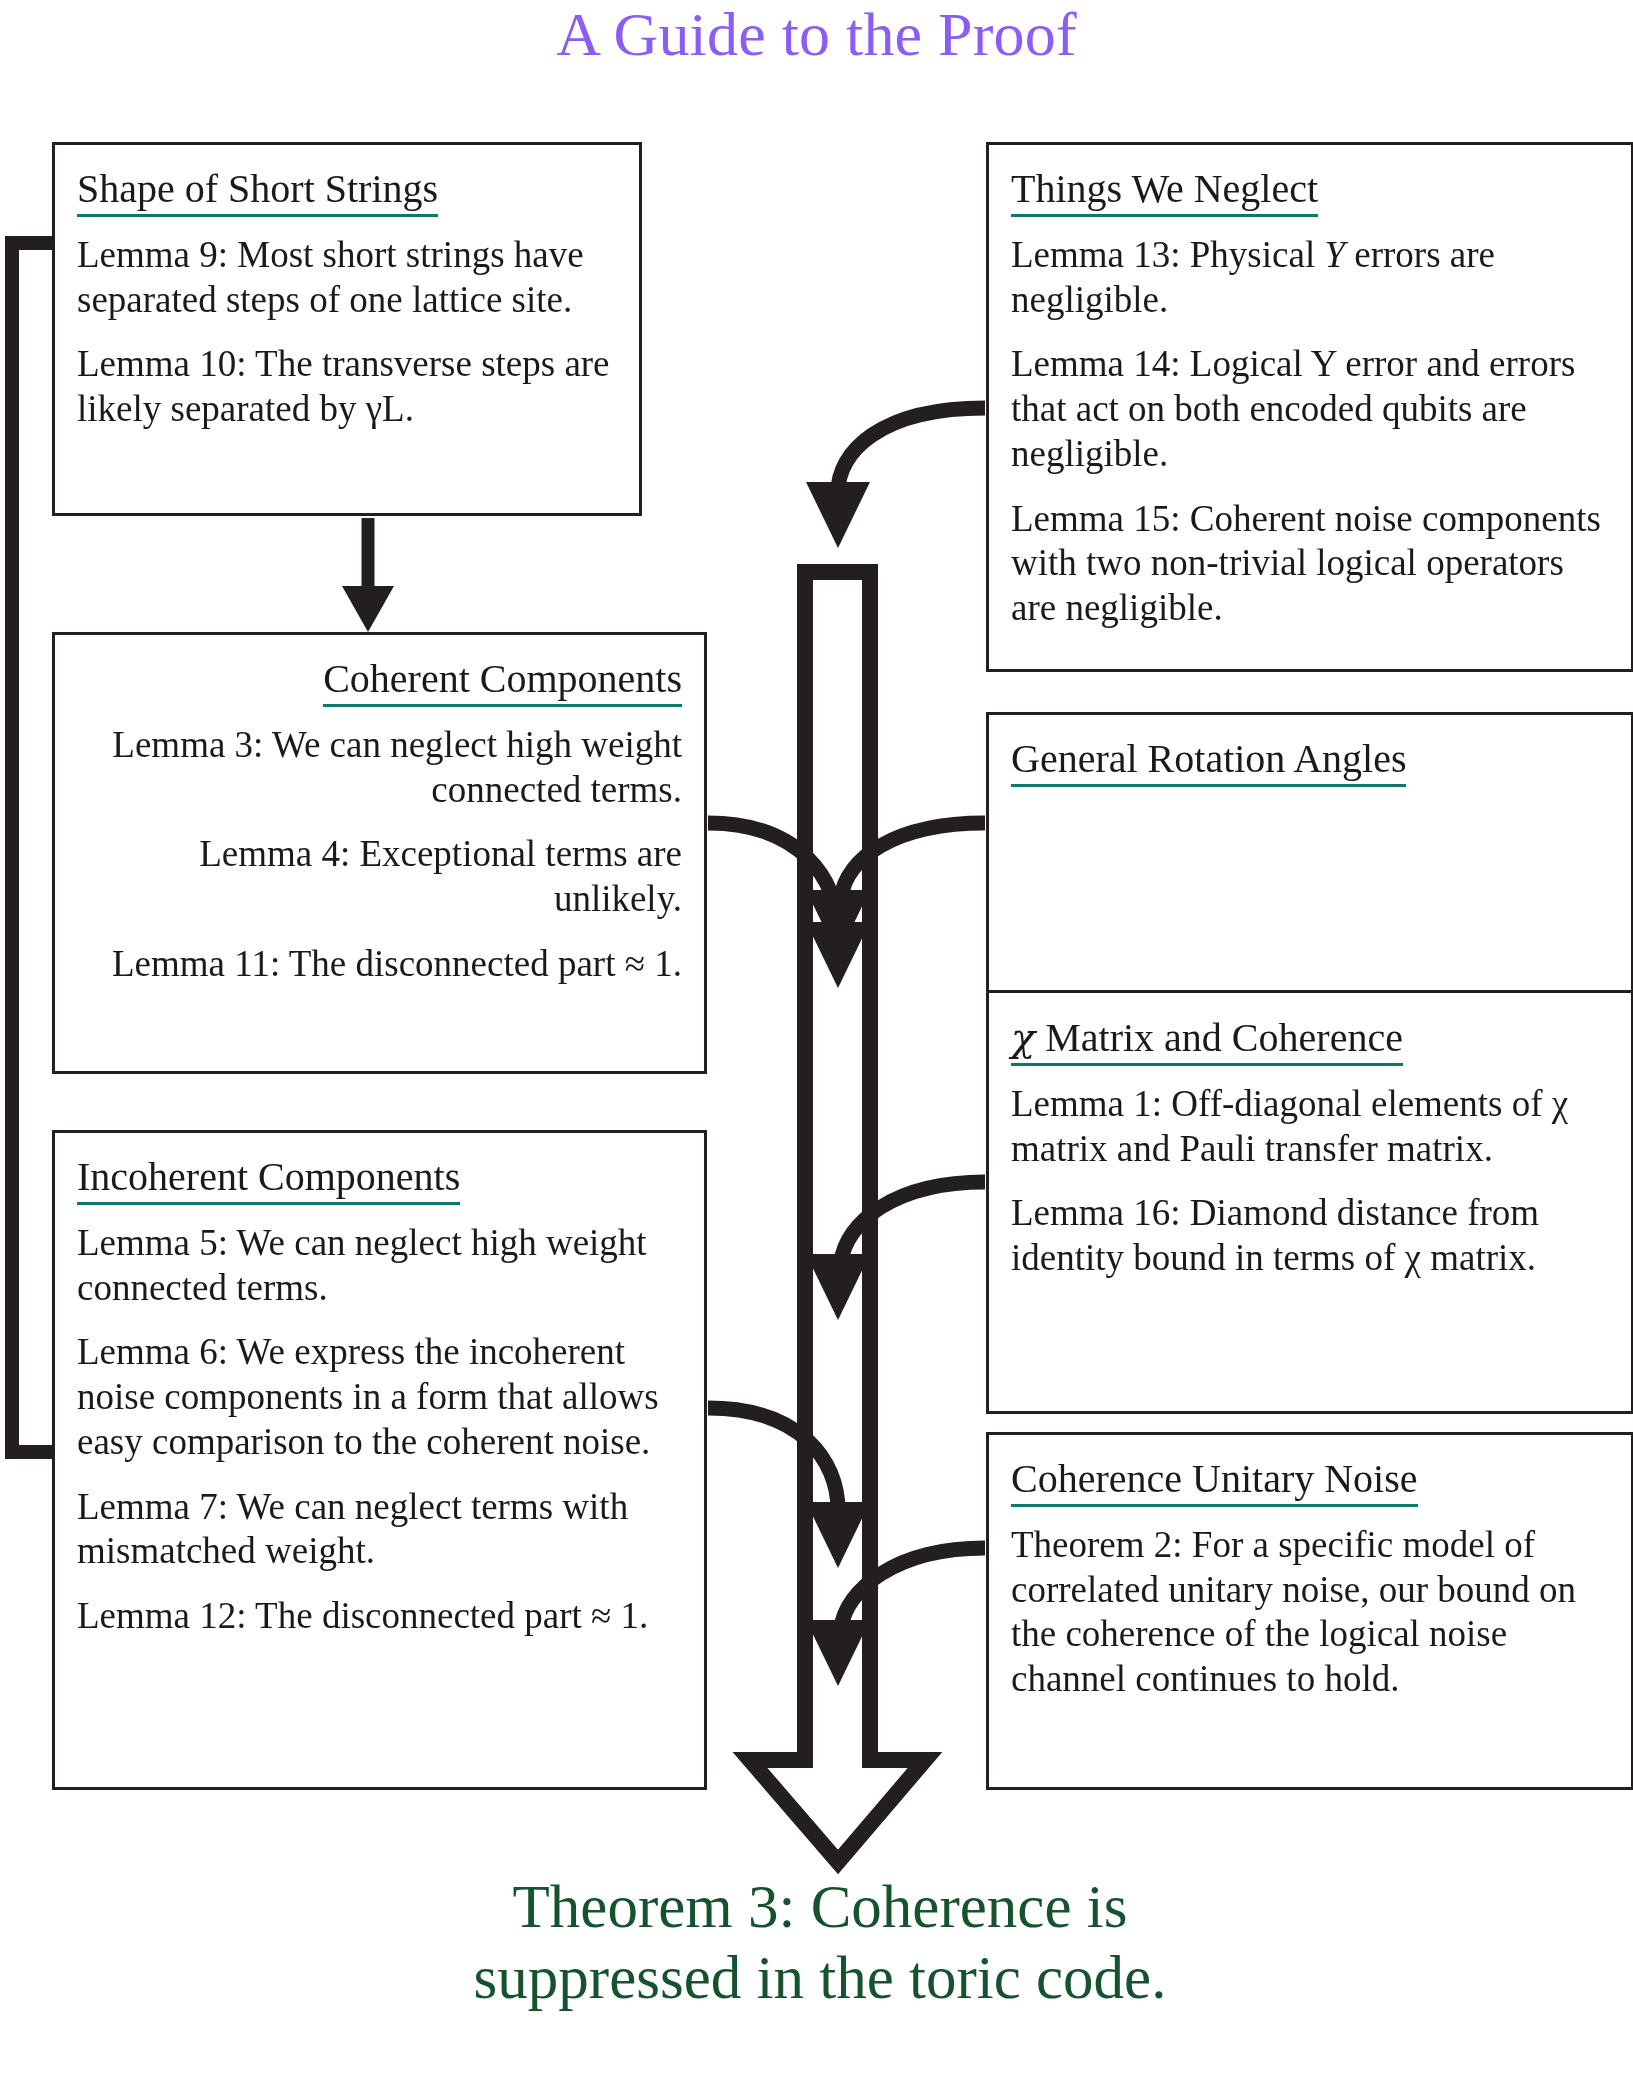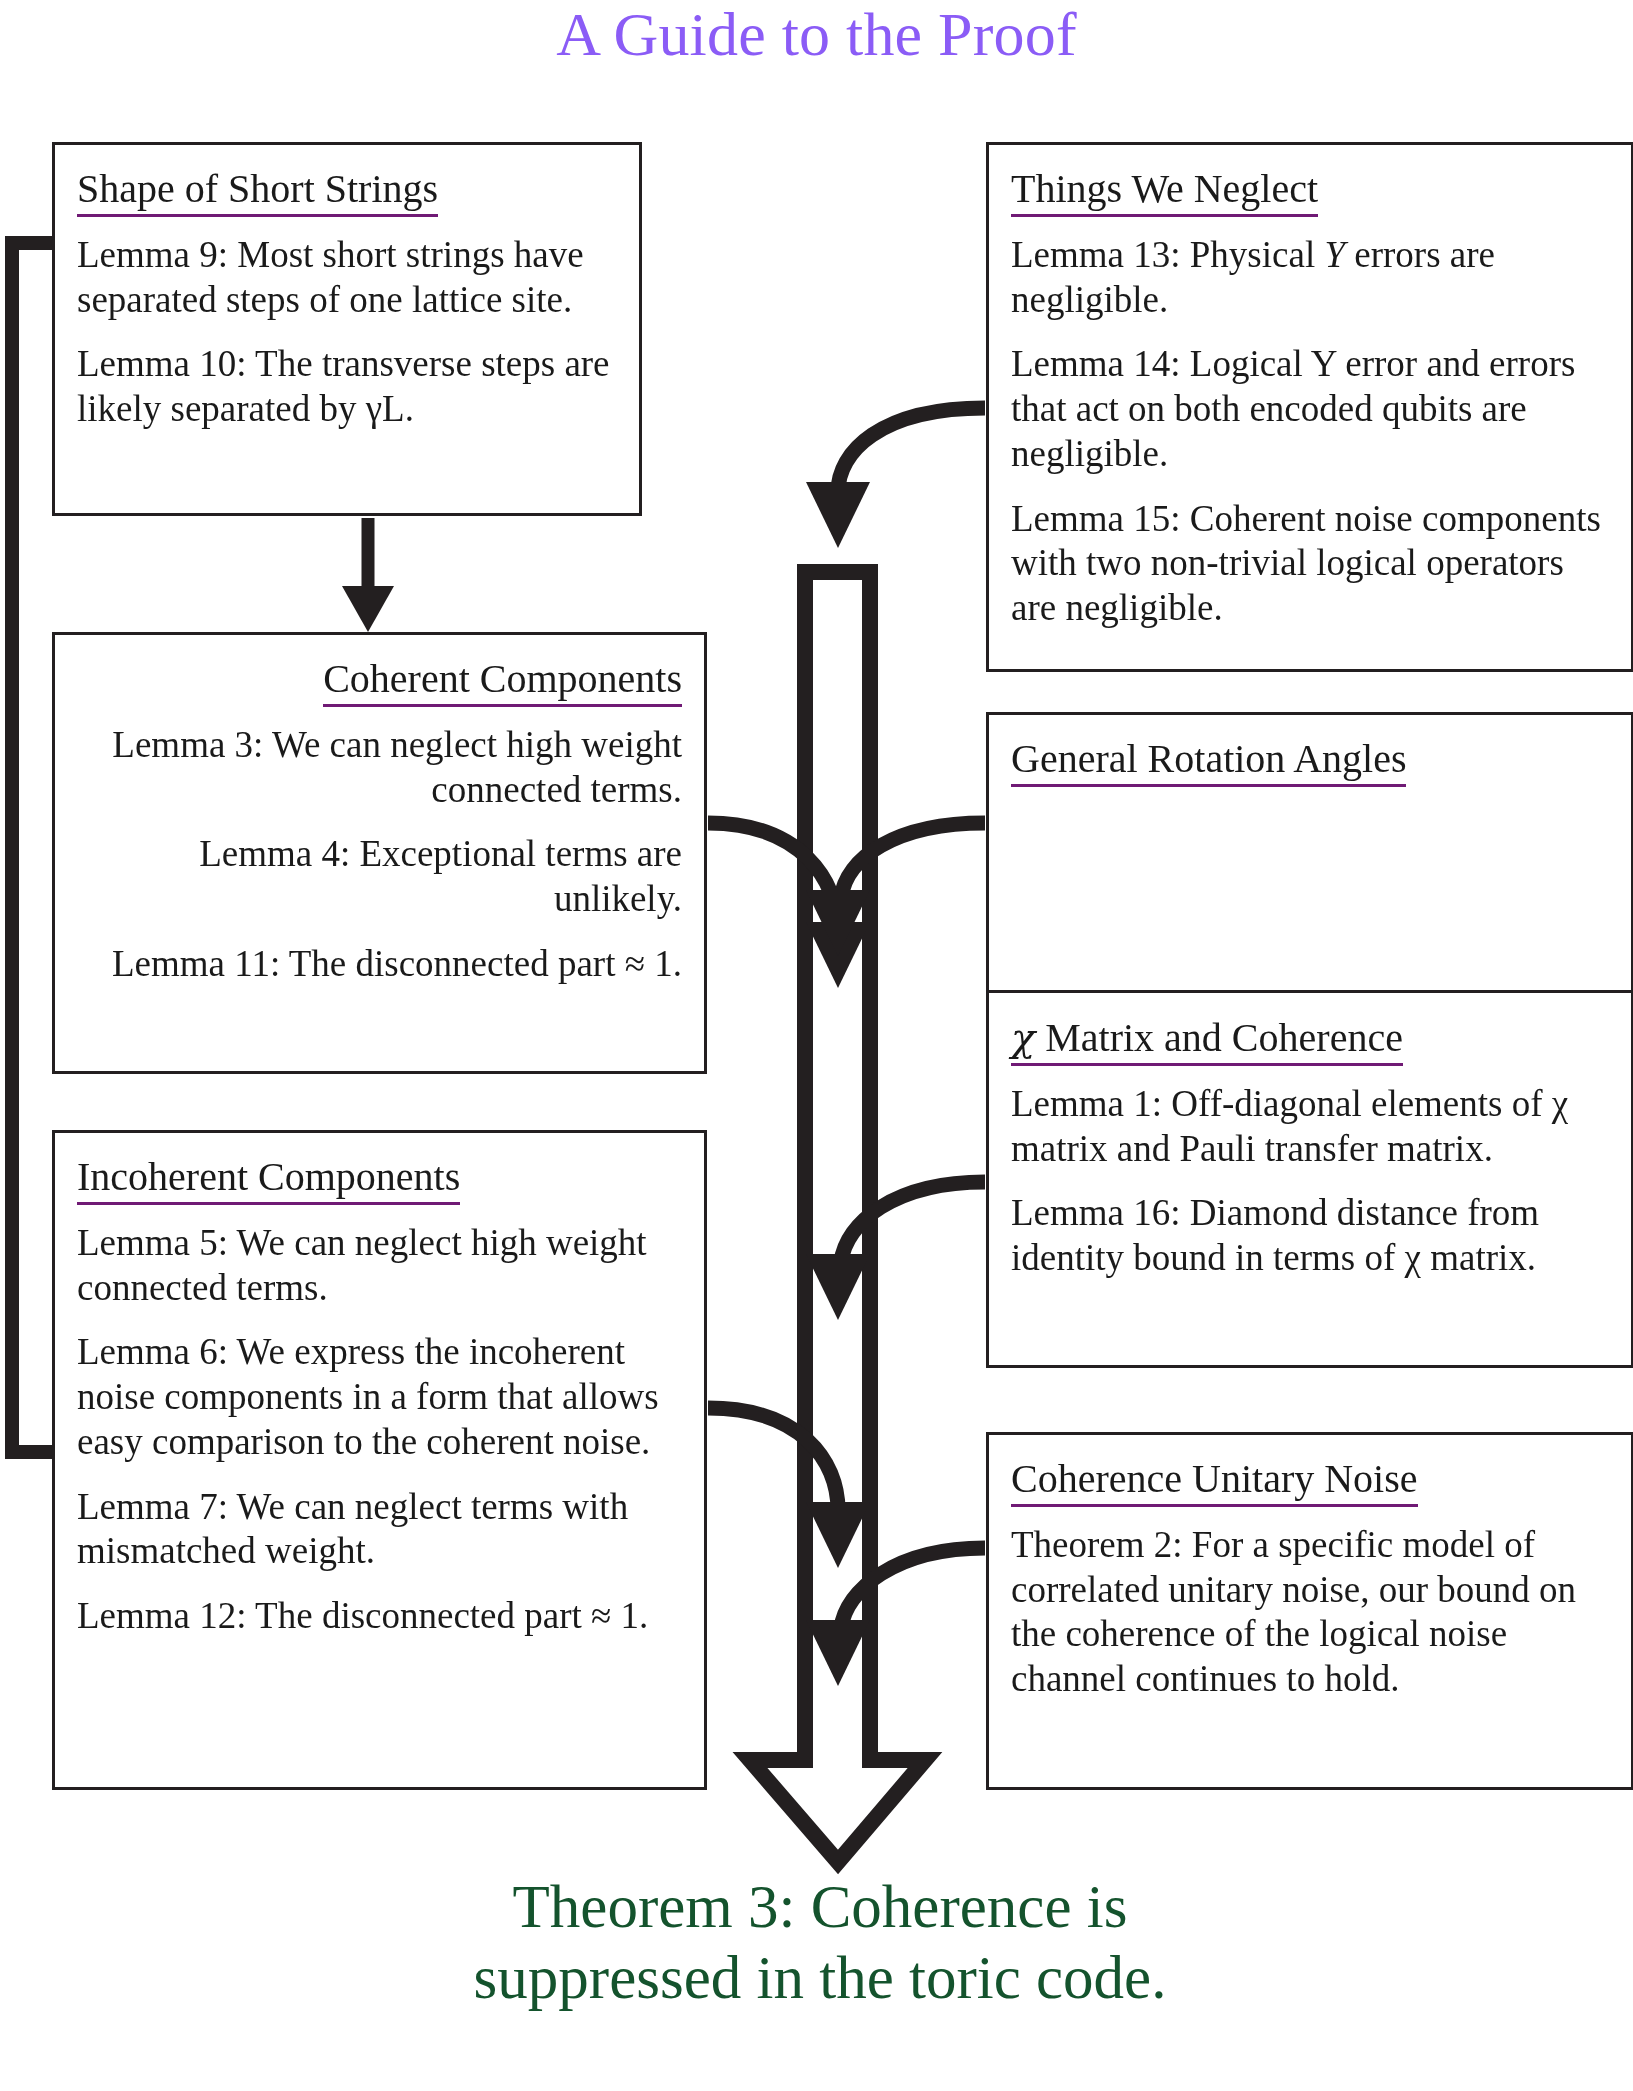--- a/index.html
+++ b/index.html
@@ -38,21 +38,21 @@
     border: 3px solid #231f20;
     background: #ffffff;
     padding: 22px 22px 18px 22px;
     z-index: 5;
   }
   .box-title {
     font-size: 40px;
     line-height: 1.12;
     margin: 0 0 16px 0;
     display: inline-block;
-    border-bottom: 3px solid #701a75;
+    border-bottom: 3px solid #0f766e;
     padding-bottom: 2px;
     white-space: nowrap;
   }
   .box-title .chi {
     font-style: italic;
     font-family: "DejaVu Serif", "Liberation Serif", serif;
   }
   .item {
     font-size: 37px;
     line-height: 1.21;
@@ -136,21 +136,21 @@
     <div class="box-title">Things We Neglect</div>
     <p class="item">Lemma 13: Physical <span class="it">Y</span> errors are negligible.</p>
     <p class="item">Lemma 14: Logical Y error and errors that act on both encoded qubits are negligible.</p>
     <p class="item">Lemma 15: Coherent noise components with two non-trivial logical operators are negligible.</p>
   </div>
 
   <div class="box" id="box-rotation" style="left:986px; top:712px; width:648px; height:312px;">
     <div class="box-title">General Rotation Angles</div>
   </div>
 
-  <div class="box" id="box-chi" style="left:986px; top:990px; width:648px; height:378px;">
+  <div class="box" id="box-chi" style="left:986px; top:990px; width:648px; height:424px;">
     <div class="box-title"><span class="chi">χ</span><span> Matrix and Coherence</span></div>
     <p class="item">Lemma 1: Off-diagonal elements of χ matrix and Pauli transfer matrix.</p>
     <p class="item">Lemma 16: Diamond distance from identity bound in terms of χ matrix.</p>
   </div>
 
   <div class="box" id="box-correlated" style="left:986px; top:1432px; width:648px; height:358px;">
     <div class="box-title">Coherence Unitary Noise</div>
     <p class="item">Theorem 2: For a specific model of correlated unitary noise, our bound on the coherence of the logical noise channel continues to hold.</p>
   </div>
 

